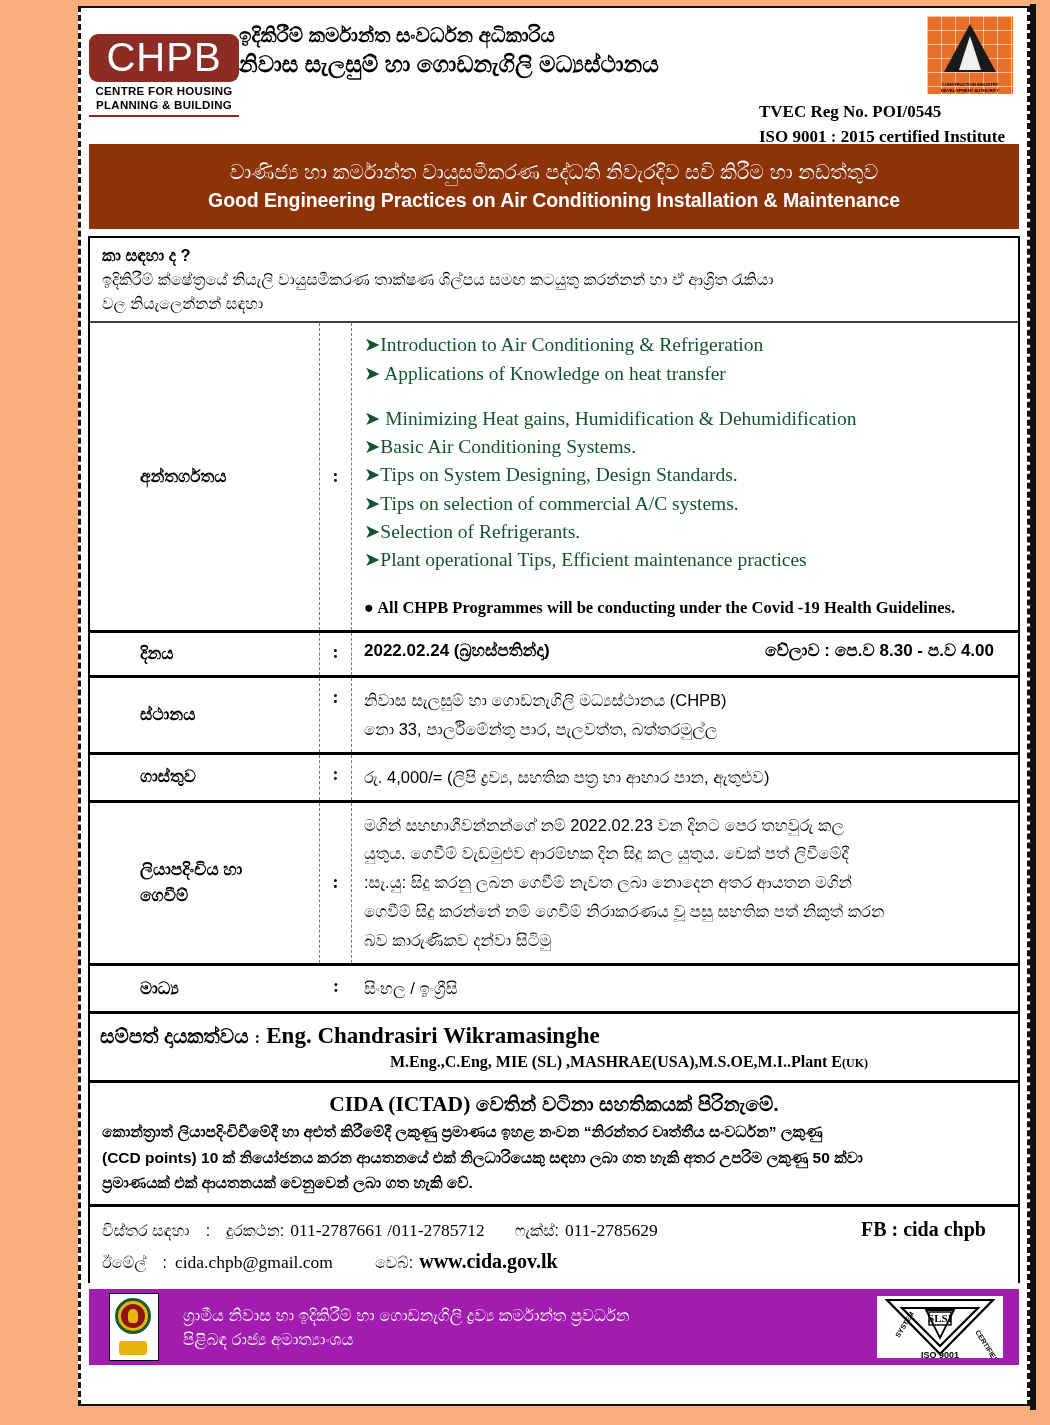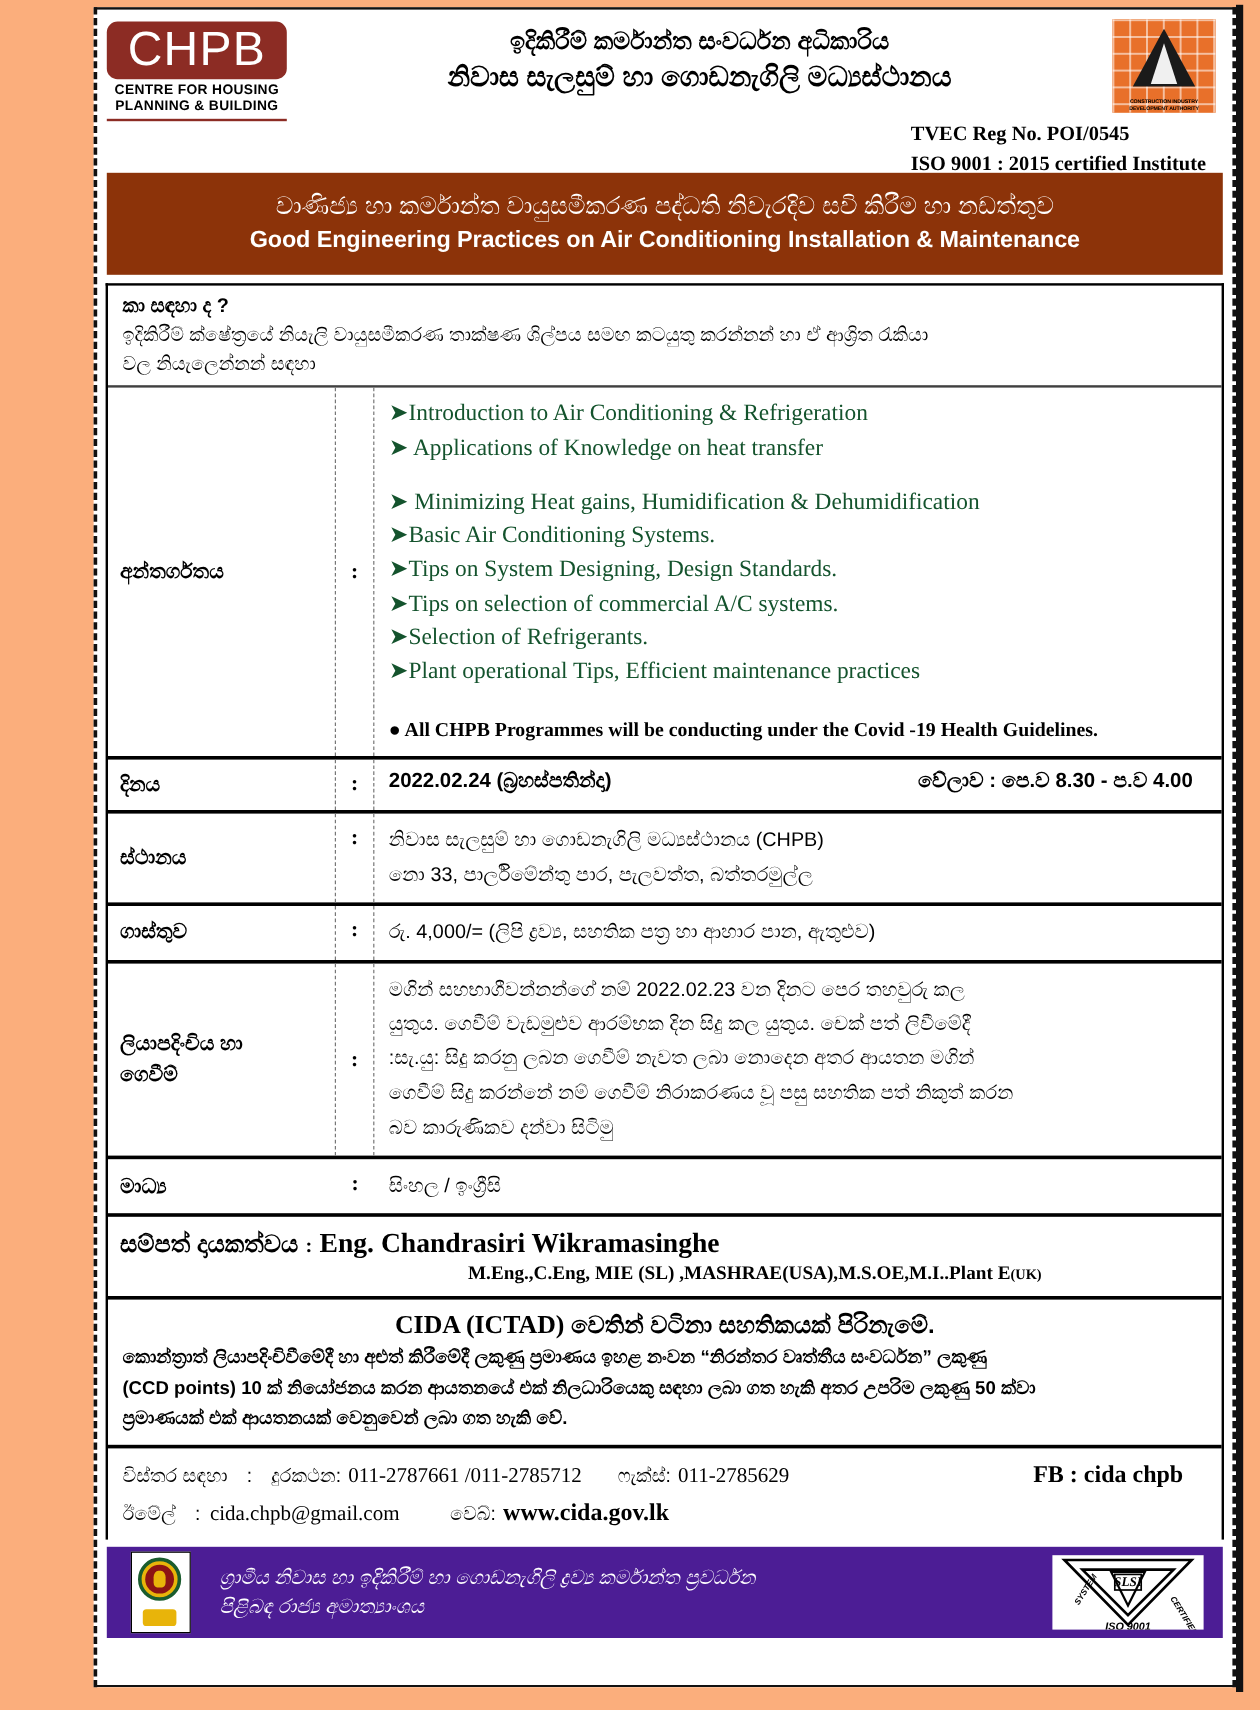--- a/index.html
+++ b/index.html
@@ -42,21 +42,21 @@
     display: flex;
     align-items: flex-start;
     padding: 6px 8px 2px 8px;
     position: relative;
     height: 136px;
     box-sizing: border-box;
   }
   .logo-chpb {
     width: 150px;
     flex: 0 0 150px;
-    margin-top: 4px;
+    margin-top: 20px;
   }
   .chpb-box {
     background: #8C2C24;
     border-radius: 9px;
     text-align: center;
     padding: 3px 0 5px 0;
   }
   .chpb-box .letters {
     font-family: "Liberation Sans", sans-serif;
     font-size: 40px;
@@ -77,21 +77,21 @@
     margin-top: 2px;
   }
   .chpb-rule {
     height: 2px;
     background: #8C2C24;
     margin-top: 2px;
   }
 
   .hdr-mid {
     flex: 1 1 auto;
-    text-align: center;
+    text-align: left;
     padding-top: 8px;
   }
   .si-line1 {
     font-family: "Liberation Sans", sans-serif;
     font-size: 20px;
     font-weight: bold;
     color: #000;
     line-height: 1.35;
   }
   .si-line2 {
@@ -207,20 +207,21 @@
     flex: 0 0 190px;
     padding: 8px 4px 8px 10px;
     font-family: "Liberation Sans", sans-serif;
     font-size: 17px;
     font-weight: bold;
     display: flex;
     align-items: center;
     border-right: 1px dashed #777;
     box-sizing: border-box;
     line-height: 1.5;
+    margin-left: 40px;
   }
   .c-colon {
     width: 32px;
     flex: 0 0 32px;
     border-right: 1px dashed #777;
     font-size: 18px;
     font-weight: bold;
     text-align: center;
     padding-top: 9px;
     box-sizing: border-box;
@@ -336,27 +337,26 @@
   .contact .fb { font-family: "Liberation Serif", serif; font-size: 20px; font-weight: bold; }
   .contact .web { font-family: "Liberation Serif", serif; font-size: 20px; font-weight: bold; }
   .crow { display: flex; align-items: baseline; }
   .crow .gap1 { width: 16px; }
   .crow .gap2 { width: 30px; }
   .crow .push { margin-left: auto; padding-right: 20px; }
 
   
   .footer-wrap { padding: 6px 8px 8px 8px; }
   .footer {
-    background: #4c1d95;
+    background: #a21caf;
     display: flex;
     align-items: center;
     height: 76px;
     padding: 0 6px;
     box-sizing: border-box;
-    font-style: italic;
   }
   .emblem {
     width: 48px; height: 66px;
     background: #ffffff;
     margin-left: 14px;
     position: relative;
     flex: 0 0 48px;
     border: 1px solid #000;
     overflow: hidden;
   }

